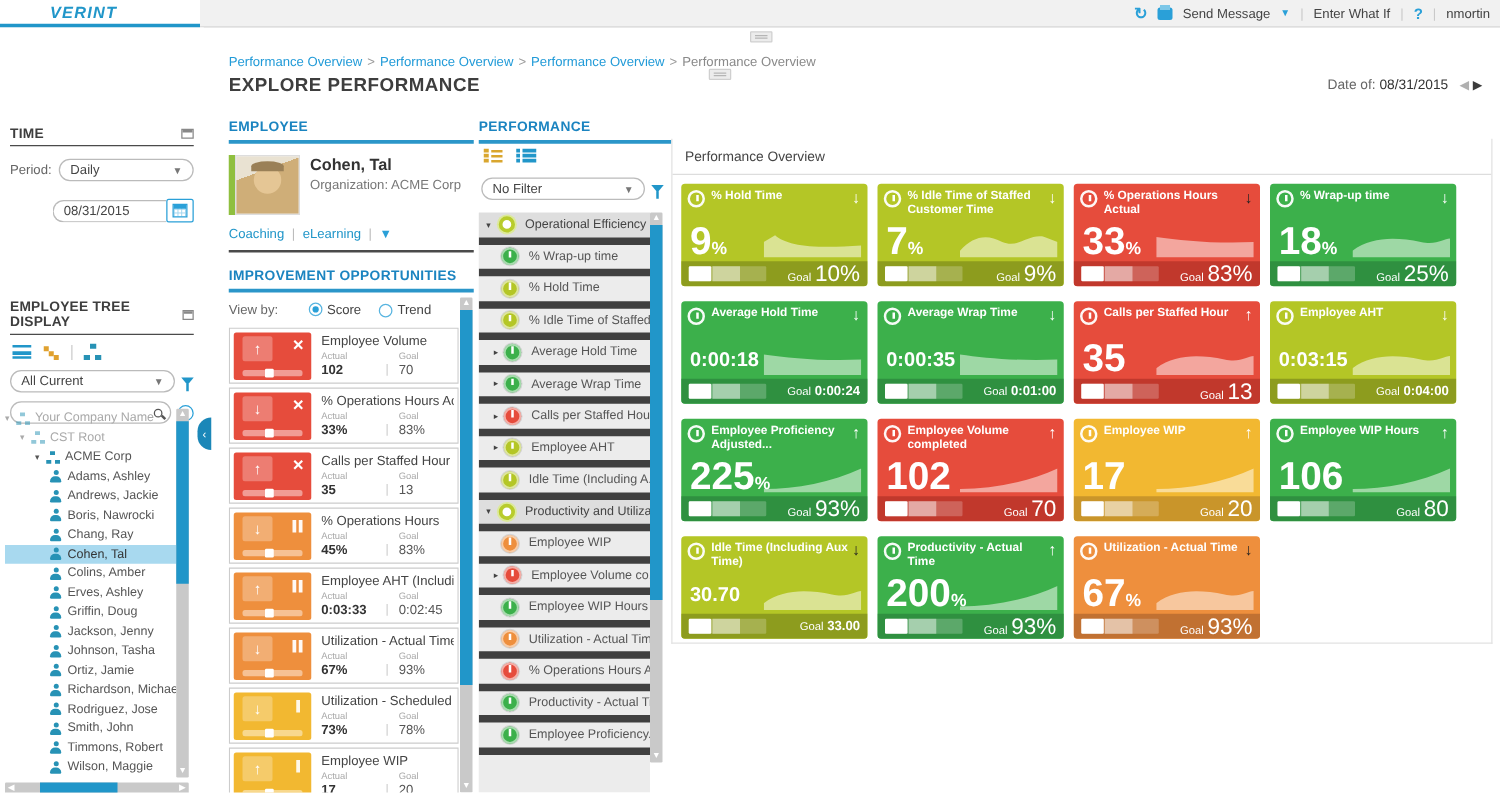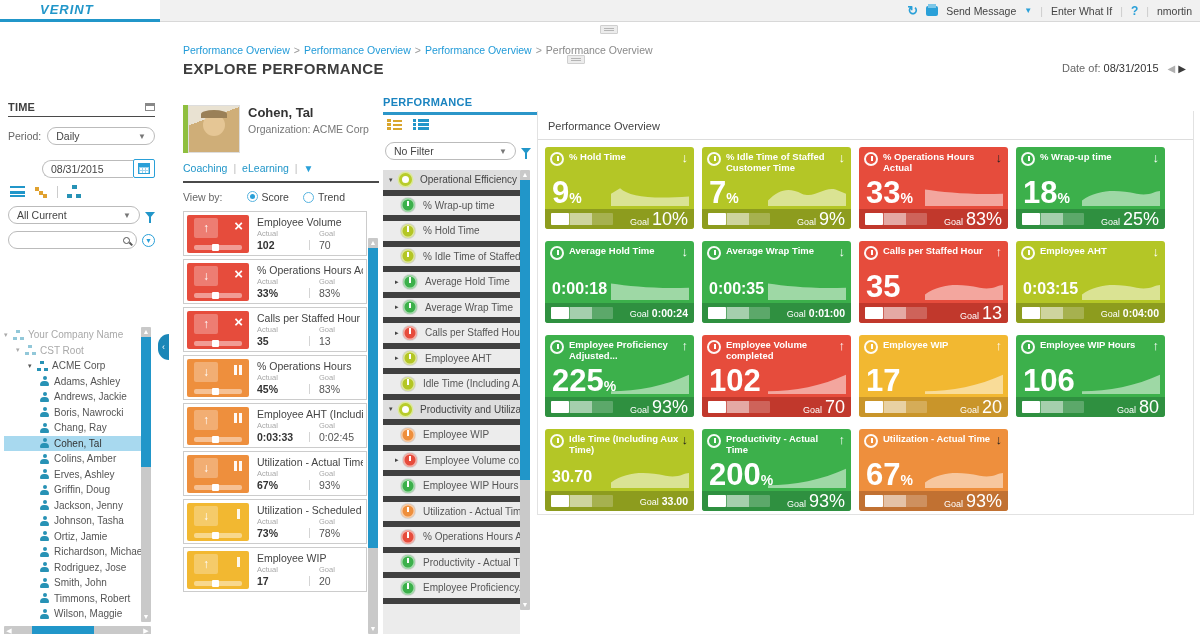--- a/index.html
+++ b/index.html
@@ -272,20 +272,24 @@
       <span>Daily</span>
       <span class="pc">▼</span>
     </span>
   </div>
   <div class="date-row">
     <span class="date-input">08/31/2015</span>
     <span class="cal-btn">
         <span class="cal-ic"></span>
       </span>
   </div>
+  <div class="panel-hd etd-hd">
+    <span>EMPLOYEE TREE DISPLAY</span>
+    <span class="undock-ic"></span>
+  </div>
   <div class="tree-toolbar">
     <span class="ic-list"></span>
     <span class="ic-diag"></span>
     <span class="tb-vr"></span>
     <span class="ic-org"></span>
   </div>
   <div class="filter-row">
     <span class="pill filter-pill">
       <span>All Current</span>
       <span class="pc">▼</span>
@@ -386,39 +390,41 @@
   </div>
   <div class="hscroll">
     <span class="sc-l">◀</span>
     <span class="hthumb"></span>
     <span class="sc-r">▶</span>
   </div>
 </div>
 <div class="collapse-tab">‹</div>
 
 <div class="emp-col">
+  <div class="sec-hd">EMPLOYEE</div>
   <div class="emp-card-box">
     <div class="emp-card">
       <span class="photo-wrap">
         <span class="photo-strip"></span>
         <span class="photo"></span>
       </span>
       <span>
         <div class="emp-name">Cohen, Tal</div>
         <div class="emp-org">Organization: ACME Corp</div>
       </span>
     </div>
     <div class="emp-links">
       <a href="#">Coaching</a>
       <span class="lk-sep">|</span>
       <a href="#">eLearning</a>
       <span class="lk-sep">|</span>
       <span class="caret-b" style="font-size:10px;">▼</span>
     </div>
   </div>
+  <div class="sec-hd imp-hd">IMPROVEMENT OPPORTUNITIES</div>
   <div class="viewby-row">
     <span>View by:</span>
     <span class="radios">
         <span style="display: flex; align-items: flex-start;">
           <span class="radio sel"></span>
           <span class="radio-lbl">Score</span>
         </span>
         <span style="display: flex; align-items: center; text-align: center;">
           <span class="radio"></span>
           <span class="radio-lbl">Trend</span>

